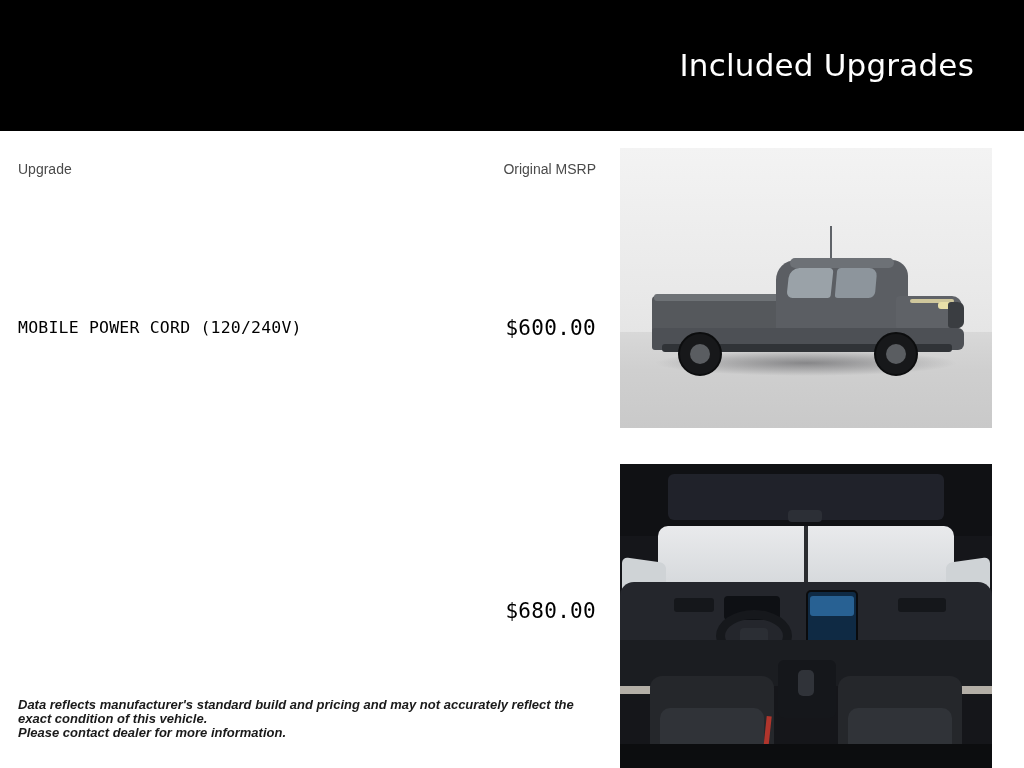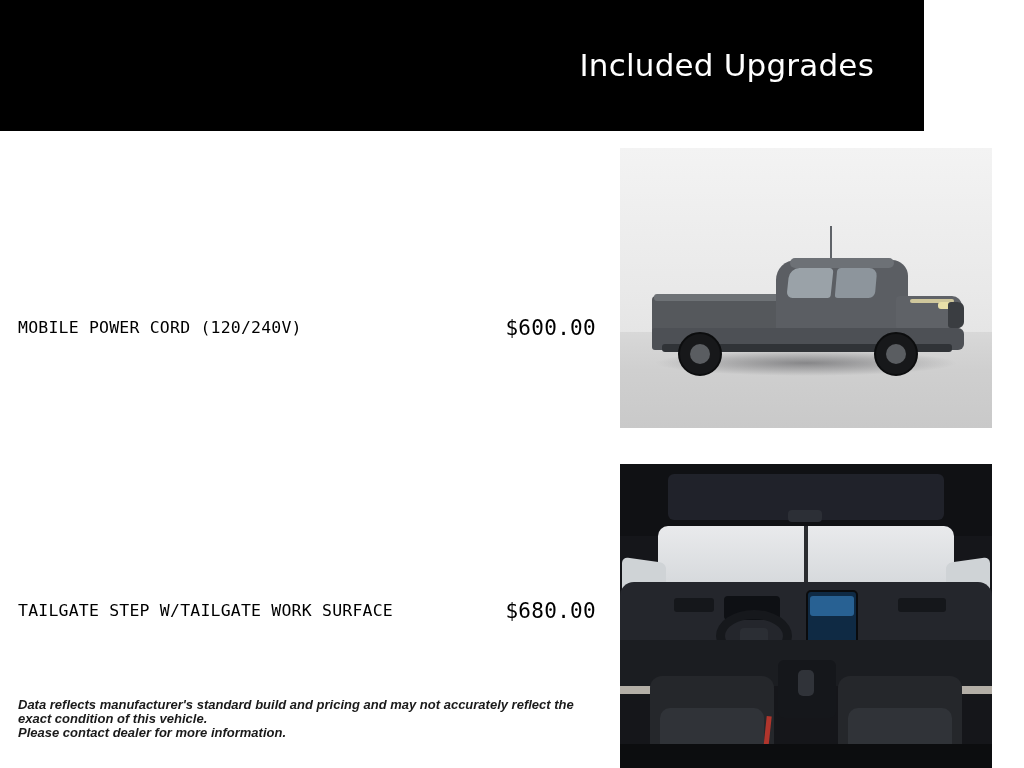--- a/index.html
+++ b/index.html
@@ -14,21 +14,21 @@
     position: relative;
     width: 1024px;
     height: 768px;
     background: #ffffff;
   }
 
   
   .header {
     position: absolute;
     top: 0; left: 0;
-    width: 924px;
+    width: 1024px;
     height: 131px;
     background: #000000;
   }
   .header-title {
     position: absolute;
     right: 50px;
     top: 47px;
     color: #ffffff;
     font-size: 31px;
     font-weight: 400;
@@ -438,30 +438,33 @@
 <body>
 
 <div class="page">
 
   <div class="header">
     <div class="header-title">Included Upgrades</div>
   </div>
 
   <div class="content">
 
+    <div class="col-headers">
+      <div class="col-head-upgrade">Upgrade</div>
+      <div class="col-head-msrp">Original MSRP</div>
+    </div>
 
     <div class="rows">
 
       <div class="row row-0">
         <div class="row-name">MOBILE POWER CORD (120/240V)</div>
         <div class="row-price">$600.00</div>
       </div>
 
       <div class="row row-1">
-        <div class="row-name">TAILGATE STEP W/TAILGATE WORK SURFACE</div>
         <div class="row-price">$680.00</div>
       </div>
 
     </div>
 
     <div class="disclaimer">
       <span>Data reflects manufacturer's standard build and pricing and may not accurately reflect the exact condition of this vehicle.</span>
       <br>
       <span>Please contact dealer for more information.</span>
     </div>

